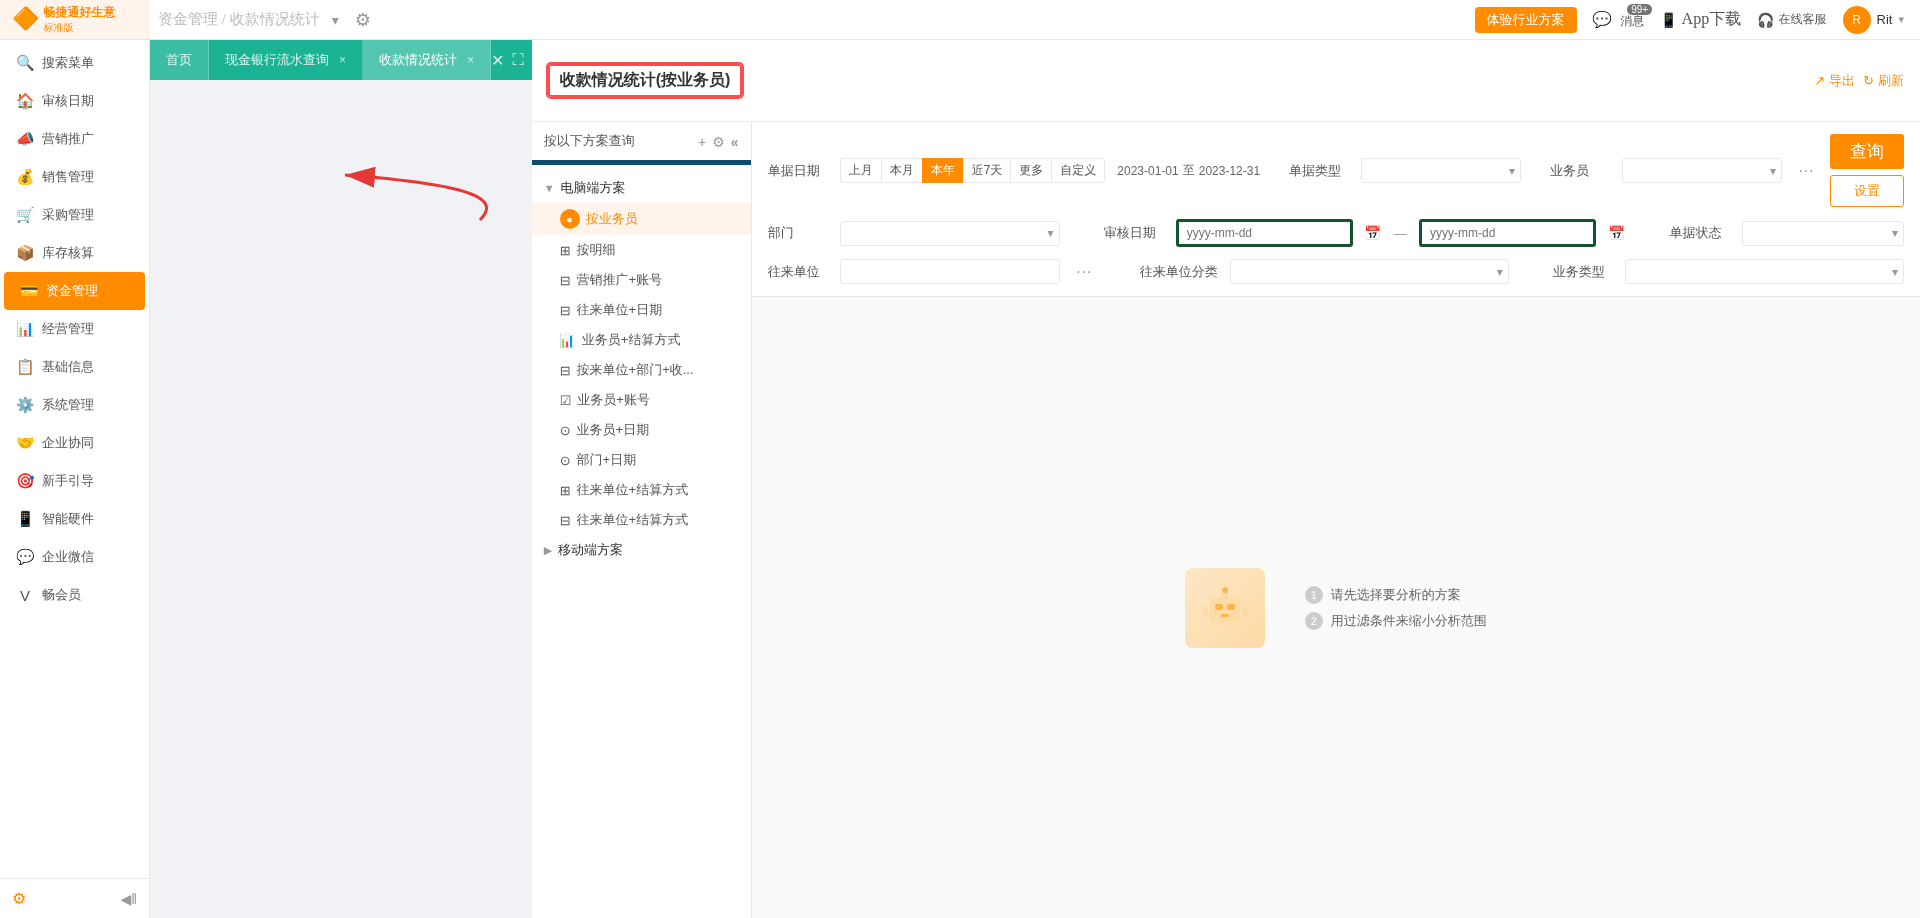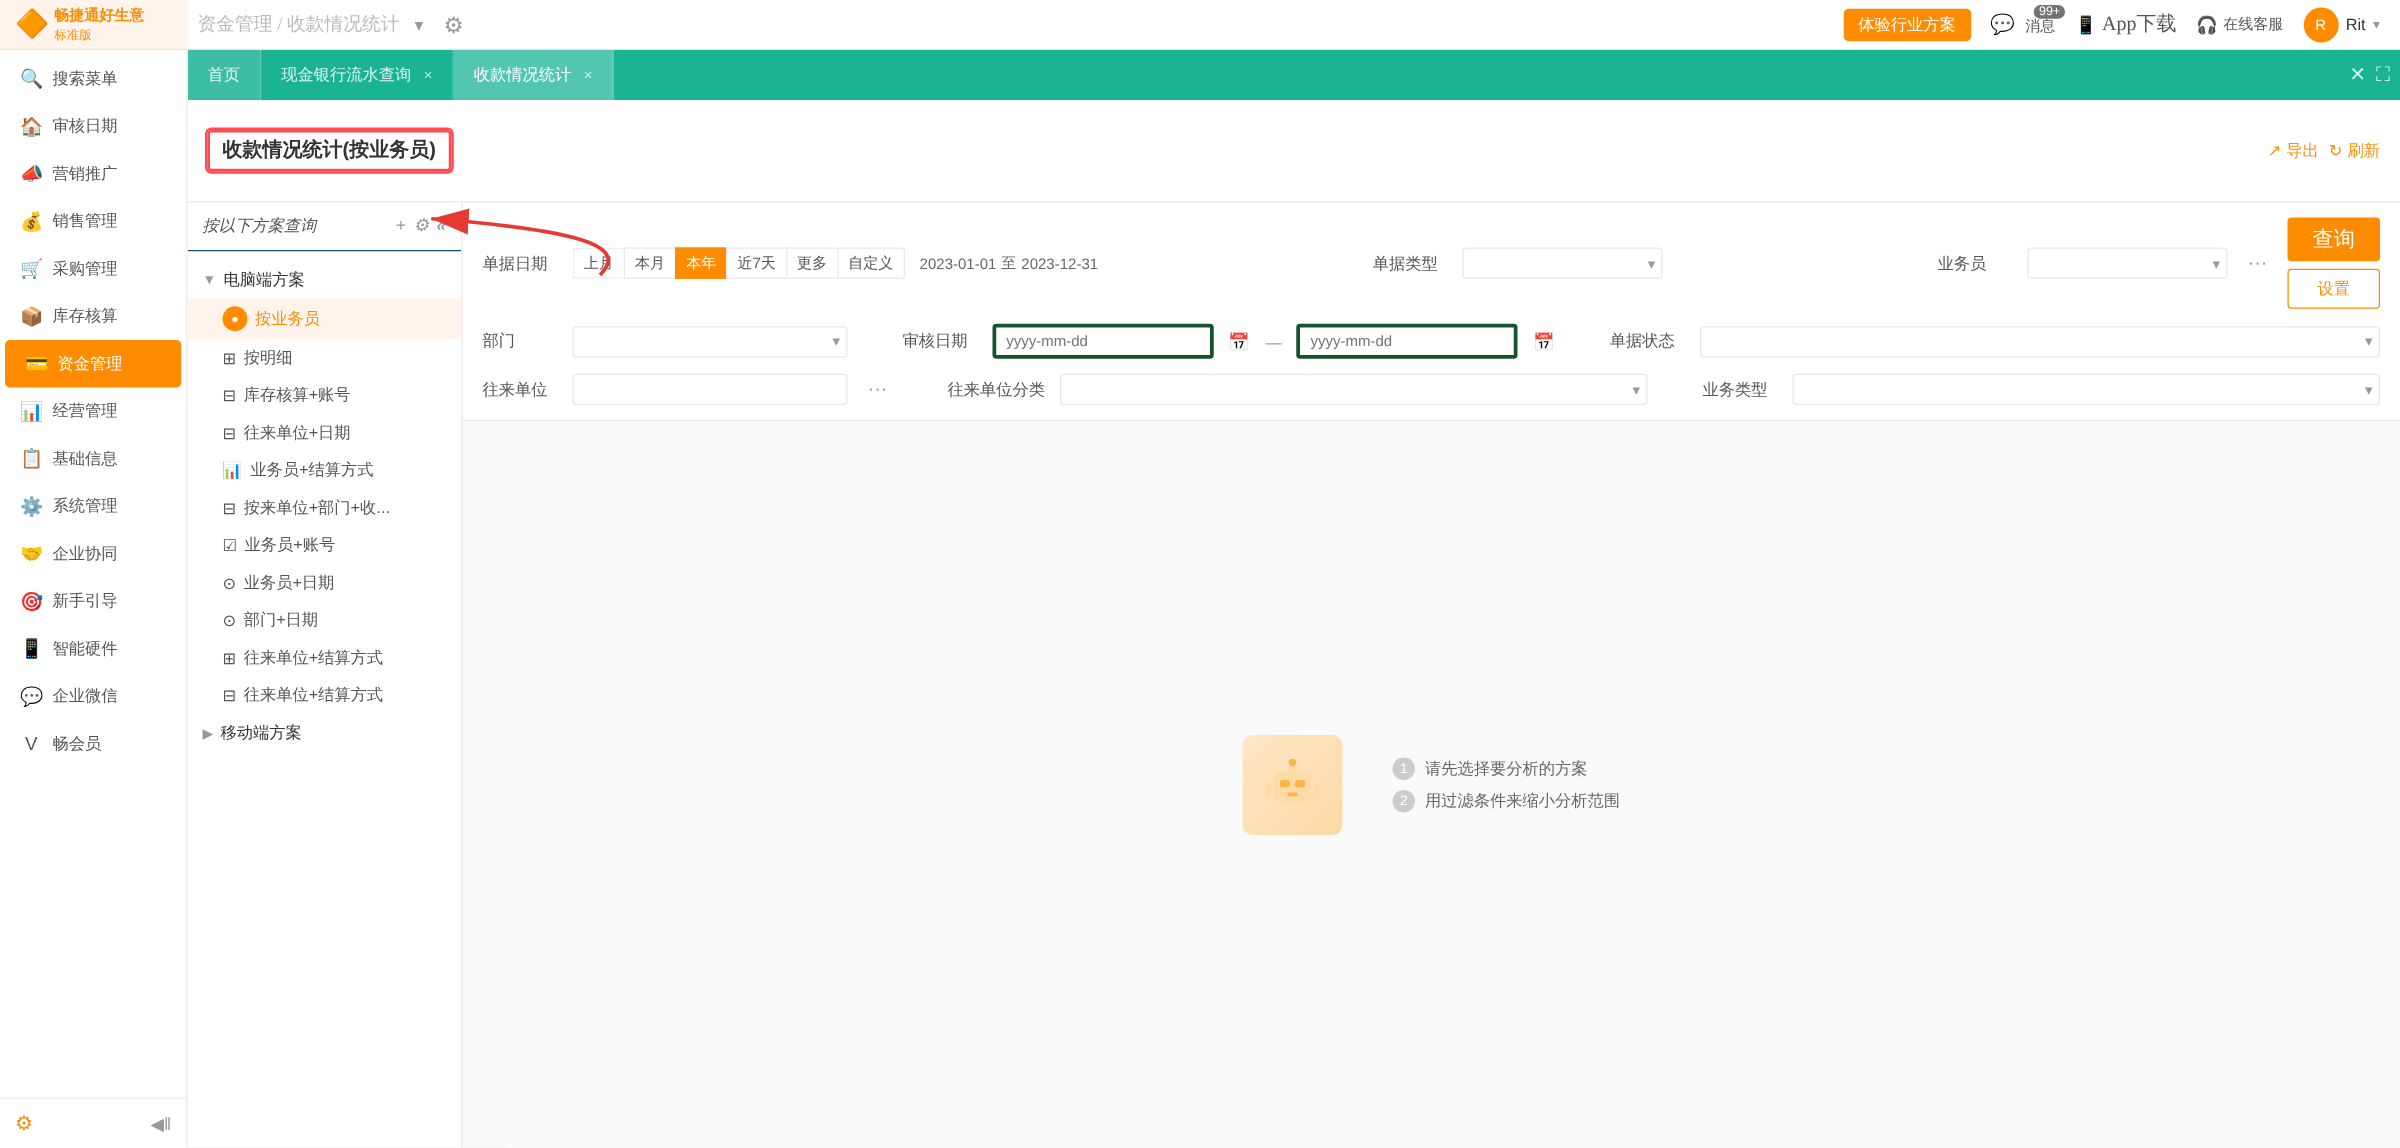--- a/index.html
+++ b/index.html
@@ -36,21 +36,21 @@
     .sidebar-item.active { background: #ff8c00; color: #fff; border-radius: 4px; margin: 0 4px; }
     .sidebar-item .icon { font-size: 15px; width: 18px; text-align: center; }
     .sidebar-footer {
       height: 40px; display: flex; align-items: center; justify-content: space-between;
       padding: 0 12px; border-top: 1px solid #e8e8e8;
     }
 
     
     .main-container {
       margin-left: 150px; margin-top: 40px; height: calc(918px - 40px);
-      display: flex; flex-direction: column;
+      display: flex; flex-direction: row;
     }
 
     
     .tab-bar {
       background: #1ab394; display: flex; align-items: center;
       height: 40px; padding: 0 0; flex-shrink: 0;
     }
     .tab-item {
       height: 40px; display: flex; align-items: center; padding: 0 16px;
       color: rgba(255,255,255,0.85); cursor: pointer; font-size: 13px; gap: 6px;
@@ -82,22 +82,22 @@
 
     
     .content-row { flex: 1; display: flex; overflow: hidden; }
 
     
     .scheme-panel {
       width: 220px; background: #fff; border-right: 1px solid #e8e8e8;
       flex-shrink: 0; display: flex; flex-direction: column; overflow: hidden;
     }
     .scheme-header {
-      padding: 10px 12px; display: flex; align-items: flex-start; justify-content: space-between;
-      border-bottom: 1px solid #0c4a6e; color: #555; font-size: 13px; font-style: italic;
+      padding: 10px 12px; display: flex; align-items: flex-end; justify-content: space-between;
+      border-bottom: 5px solid #0c4a6e; color: #555; font-size: 13px;
     }
     .scheme-header-icons { display: flex; gap: 6px; }
     .scheme-icon { cursor: pointer; color: #999; font-size: 14px; }
 
     .scheme-tree { flex: 1; overflow-y: auto; padding: 8px 0; }
     .tree-group { }
     .tree-group-header {
       display: flex; align-items: center; gap: 6px; padding: 6px 12px;
       cursor: pointer; color: #333; font-size: 13px;
     }
@@ -372,21 +372,21 @@
               <div class="tree-item active">
                 <div class="active-dot" style="font-size:10px;">●</div>
                 <span>按业务员</span>
               </div>
               <div class="tree-item">
                 <span class="item-icon">⊞</span>
                 <span>按明细</span>
               </div>
               <div class="tree-item">
                 <span class="item-icon">⊟</span>
-                <span>库存核算+账号</span>
+                <span>营销推广+账号</span>
               </div>
               <div class="tree-item">
                 <span class="item-icon">⊟</span>
                 <span>往来单位+日期</span>
               </div>
               <div class="tree-item">
                 <span class="item-icon">📊</span>
                 <span>业务员+结算方式</span>
               </div>
               <div class="tree-item">

